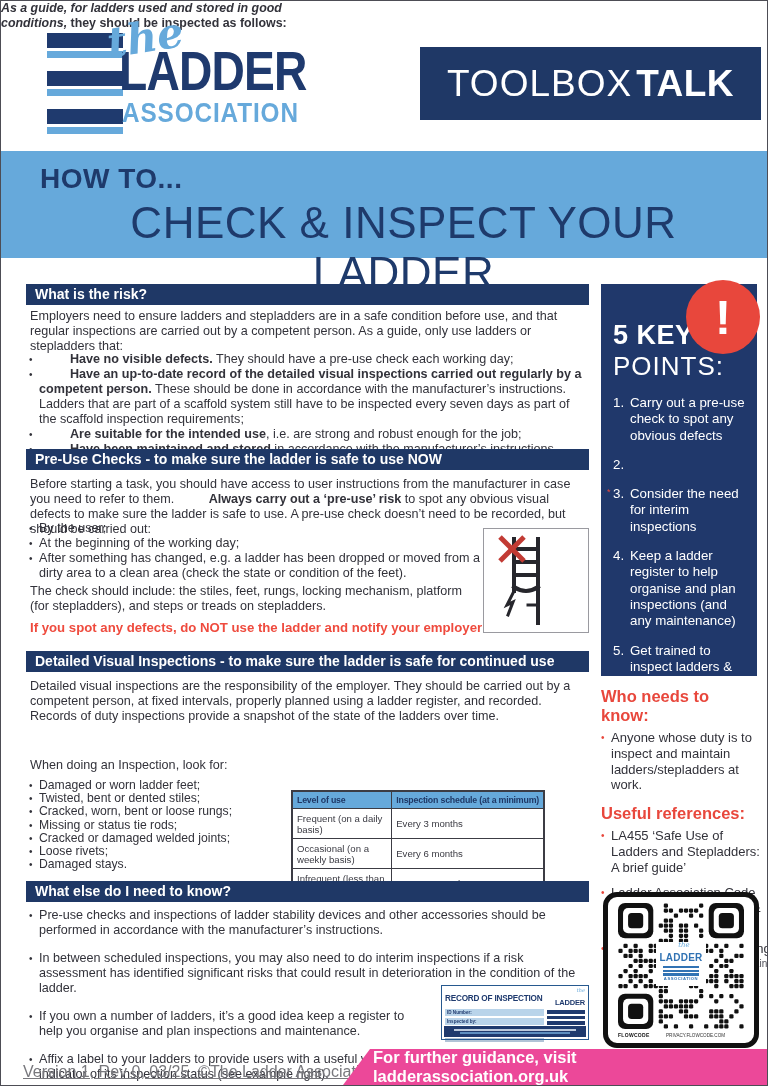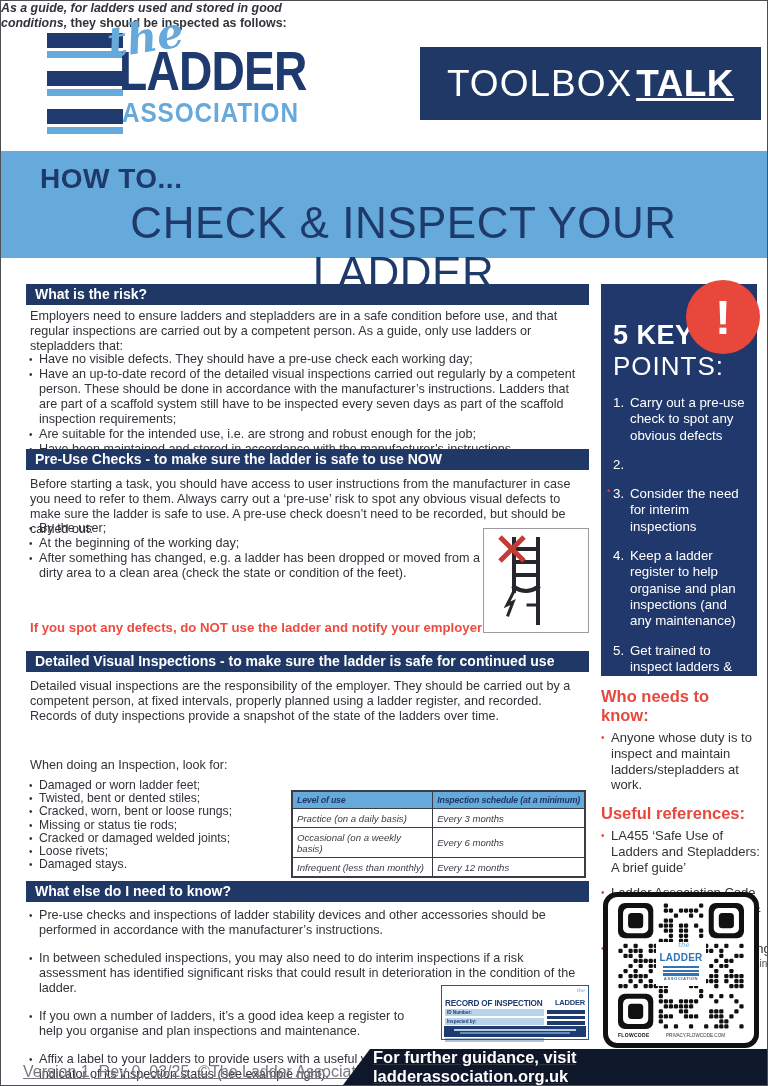--- a/index.html
+++ b/index.html
@@ -14,21 +14,21 @@
   .logo-the{position:absolute;left:106px;top:12px;font-family:"DejaVu Serif",serif;
             font-style:italic;font-weight:bold;font-size:42px;color:#66a9db;
             transform:rotate(-9deg);z-index:2;}
   .logo-ladder{position:absolute;left:118px;top:38px;font-size:55px;font-weight:bold;
                color:#1f3a6e;transform:scaleX(.84);transform-origin:left;letter-spacing:-1px;}
   .logo-assoc{position:absolute;left:121px;top:97px;font-size:27px;font-weight:bold;
               color:#66a9db;transform:scaleX(.9);transform-origin:left;letter-spacing:1px;}
   .toolbox{position:absolute;left:419px;top:46px;width:341px;height:73px;background:#1f3866;
            display:flex;align-items:center;justify-content:center;color:#fff;font-size:37px;}
   .toolbox .light{font-weight:300;letter-spacing:1px;}
-  .toolbox .bold{font-weight:bold;margin-left:4px;letter-spacing:.5px;text-decoration:underline;}
+  .toolbox .bold{font-weight:bold;margin-left:4px;letter-spacing:.5px;}
   
   .banner{position:absolute;left:0;right:0;top:150px;height:107px;background:#66a9db;
           padding-left:39px;box-sizing:border-box;color:#1e3a6b;}
   .banner .kicker{font-size:28px;font-weight:bold;margin-top:12px;letter-spacing:.5px;}
   .banner .title{font-size:44px;font-weight:400;margin-top:3px;letter-spacing:.5px;text-align:center;}
   
   .sec-bar{position:absolute;left:25px;width:563px;height:21px;background:#1f3866;color:#fff;
            font-weight:bold;font-size:14px;line-height:21px;padding-left:9px;box-sizing:border-box;}
   .bar-risk{top:283px;} .bar-preuse{top:448px;} .bar-detailed{top:650px;} .bar-more{top:880px;}
   
@@ -49,33 +49,33 @@
   .redx{position:absolute;right:5px;top:5px;}
   .detailed-intro{left:29px;top:678px;width:556px;}
   .requirement{left:29px;top:730px;width:556px;font-weight:bold;}
   .look-for{left:29px;top:757px;width:260px;}
   .guide{left:290px;top:751px;width:296px;font-size:12.4px;line-height:15px;font-weight:bold;}
   .guide i{font-style:italic;}
   .defect-list{left:28px;top:778px;width:262px;font-size:12.2px;}
   .defect-list .b-row{line-height:13.2px;}
   .defect-list .dot{line-height:13.2px;}
   .defect-list .btx{line-height:13.2px;}
-  .sched{position:absolute;left:290px;top:789px;width:295px;border-collapse:collapse;font-style:italic;}
+  .sched{position:absolute;left:290px;top:789px;width:254px;border-collapse:collapse;}
   .sched th{background:#66a9db;color:#1f3866;font-size:8.8px;letter-spacing:-.2px;text-align:left;
             padding:3px 4px;border:1px solid #3c3c44;white-space:nowrap;}
   .sched td{font-size:9.6px;color:#3a3a42;padding:3.5px 4px;border:1px solid #3c3c44;}
   .sched{border:2px solid #3c3c44;}
   .sched col.c1{width:152px;}
   .more-list{left:28px;top:907px;width:558px;}
   .more-list .b-row{margin-bottom:13px;}
   .more-list .b-row:nth-child(n+3) .btx{max-width:390px;}
   
   .rec{position:absolute;left:440px;top:984px;width:148px;height:55px;background:#fff;
        border:1.5px solid #27598f;box-sizing:border-box;padding:2px 3px 0 3px;font-family:"Liberation Sans",sans-serif;}
-  .rec-head{display:flex;align-items:flex-end;}
+  .rec-head{display:flex;align-items:center;}
   .rec-title{font-size:8.2px;font-weight:bold;color:#1f3a6e;letter-spacing:-.2px;flex:1;padding-top:1px;}
   .rec-logo{width:40px;text-align:right;line-height:1;}
   .rec-the{font-family:"DejaVu Serif",serif;font-style:italic;font-size:5px;color:#66a9db;display:block;margin-bottom:-1px;}
   .rec-ladder{font-size:7.5px;font-weight:bold;color:#1f3a6e;letter-spacing:-.2px;}
   .rec-body{display:flex;margin-top:1px;}
   .rec-fields{flex:1;padding-right:3px;}
   .rec-field{background:#b9d4ea;color:#1f3a6e;font-size:4.6px;font-weight:bold;
              padding:1px 2px;margin-bottom:1.5px;}
   .rec-row2{display:flex;gap:2px;}
   .rec-row2 .rec-field{flex:1;}
@@ -114,25 +114,25 @@
            background:#fff;text-align:center;line-height:1;}
   .qr-the{font-family:"DejaVu Serif",serif;font-style:italic;font-size:7px;color:#66a9db;display:block;margin:0 0 -1px 6px;}
   .qr-ladder{font-size:10px;font-weight:bold;color:#3173b4;letter-spacing:.2px;}
   .qr-bars{margin:2px auto 1px auto;width:36px;}
   .qr-bar{height:2.2px;background:#3173b4;margin-bottom:1.4px;}
   .qr-assoc{font-size:4.2px;font-weight:bold;color:#3173b4;letter-spacing:.5px;}
   .qr-brand{position:absolute;left:10px;bottom:5px;font-size:5px;font-weight:bold;color:#111;letter-spacing:.3px;}
   .qr-privacy{position:absolute;left:58px;bottom:5px;font-size:4.6px;color:#333;}
   
   .version{position:absolute;left:22px;top:1062px;font-size:16px;color:#78787d;text-decoration:underline;}
-  .f-banner{position:absolute;left:342px;right:0;top:1048px;bottom:0;background:#0f172a;
+  .f-banner{position:absolute;left:342px;right:0;top:1048px;bottom:0;background:#ec4899;
             clip-path:polygon(27px 0,100% 0,100% 100%,0 100%);
-            display:flex;align-items:center;justify-content:flex-end;padding-left:30px;box-sizing:border-box;text-decoration:underline;}
+            display:flex;align-items:center;justify-content:flex-end;padding-left:30px;box-sizing:border-box;}
   .f-banner span{color:#fff;font-size:16.5px;font-weight:bold;}
-  b{font-weight:normal;}
+  b{font-weight:bold;margin-left:31px;}
 </style>
 </head>
 <body>
 
 <div class="page">
 
   <div class="logo-bars">
     <div class="bar-group">
         <div class="bar-navy"></div>
         <div class="bar-blue"></div>
@@ -189,20 +189,21 @@
       </div>
       <div class="b-row">
         <span class="dot">•</span>
         <span class="btx">At the beginning of the working day;</span>
       </div>
       <div class="b-row">
         <span class="dot">•</span>
         <span class="btx">After something has changed, e.g. a ladder has been dropped or moved from a dirty area to a clean area (check the state or condition of the feet).</span>
       </div>
     </div>
+  <div class="txt preuse-note">The check should include: the stiles, feet, rungs, locking mechanism, platform (for stepladders), and steps or treads on stepladders.</div>
   <div class="txt preuse-warning">If you spot any defects, do NOT use the ladder and notify your employer!</div>
 
   <div class="ladder-box">
     <svg width="60" height="92" viewBox="0 0 60 92">
       <g stroke="#26262c" stroke-width="4" fill="none" stroke-linecap="square">
         <line x1="40" y1="4" x2="40" y2="88"></line>
         <line x1="16" y1="4" x2="16" y2="56"></line>
         <line x1="16" y1="14" x2="40" y2="14"></line>
         <line x1="16" y1="27" x2="40" y2="27"></line>
         <line x1="16" y1="40" x2="40" y2="40"></line>
@@ -260,21 +261,21 @@
         <col>
       </colgroup>
     <thead>
         <tr id="sched-head">
           <th>Level of use</th>
           <th>Inspection schedule (at a minimum)</th>
         </tr>
       </thead>
     <tbody id="sched-body">
         <tr>
-          <td>Practice (on a daily basis)</td>
+          <td>Frequent (on a daily basis)</td>
           <td>Every 3 months</td>
         </tr>
         <tr>
           <td>Occasional (on a weekly basis)</td>
           <td>Every 6 months</td>
         </tr>
         <tr>
           <td>Infrequent (less than monthly)</td>
           <td>Every 12 months</td>
         </tr>

